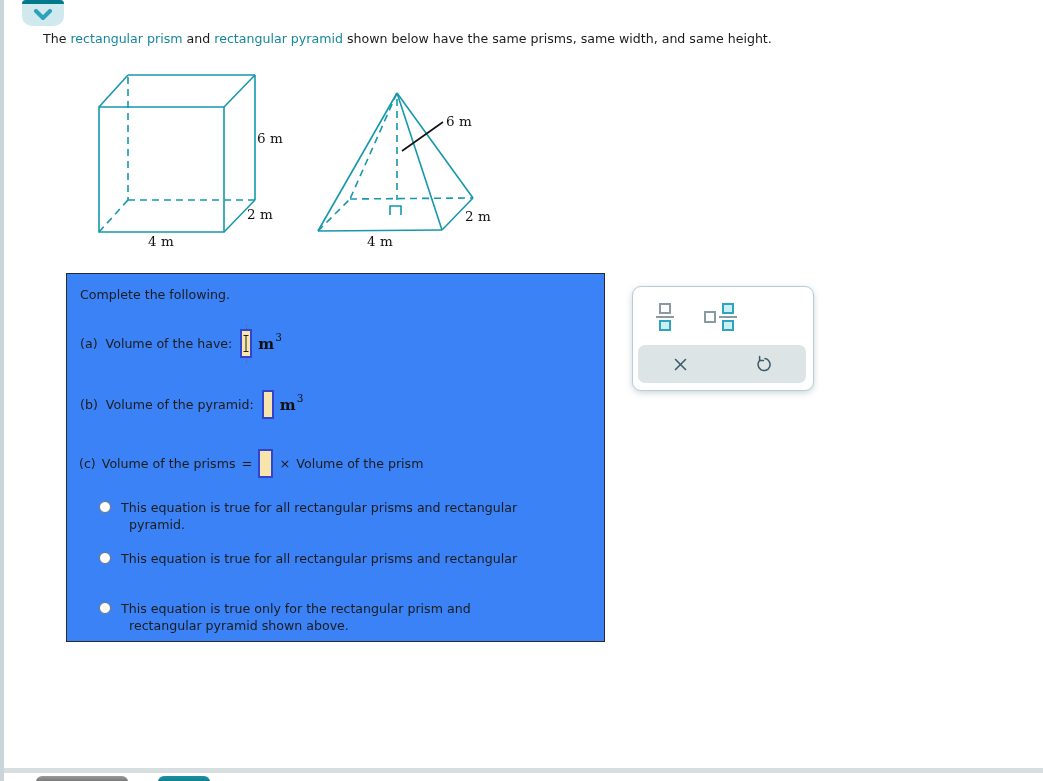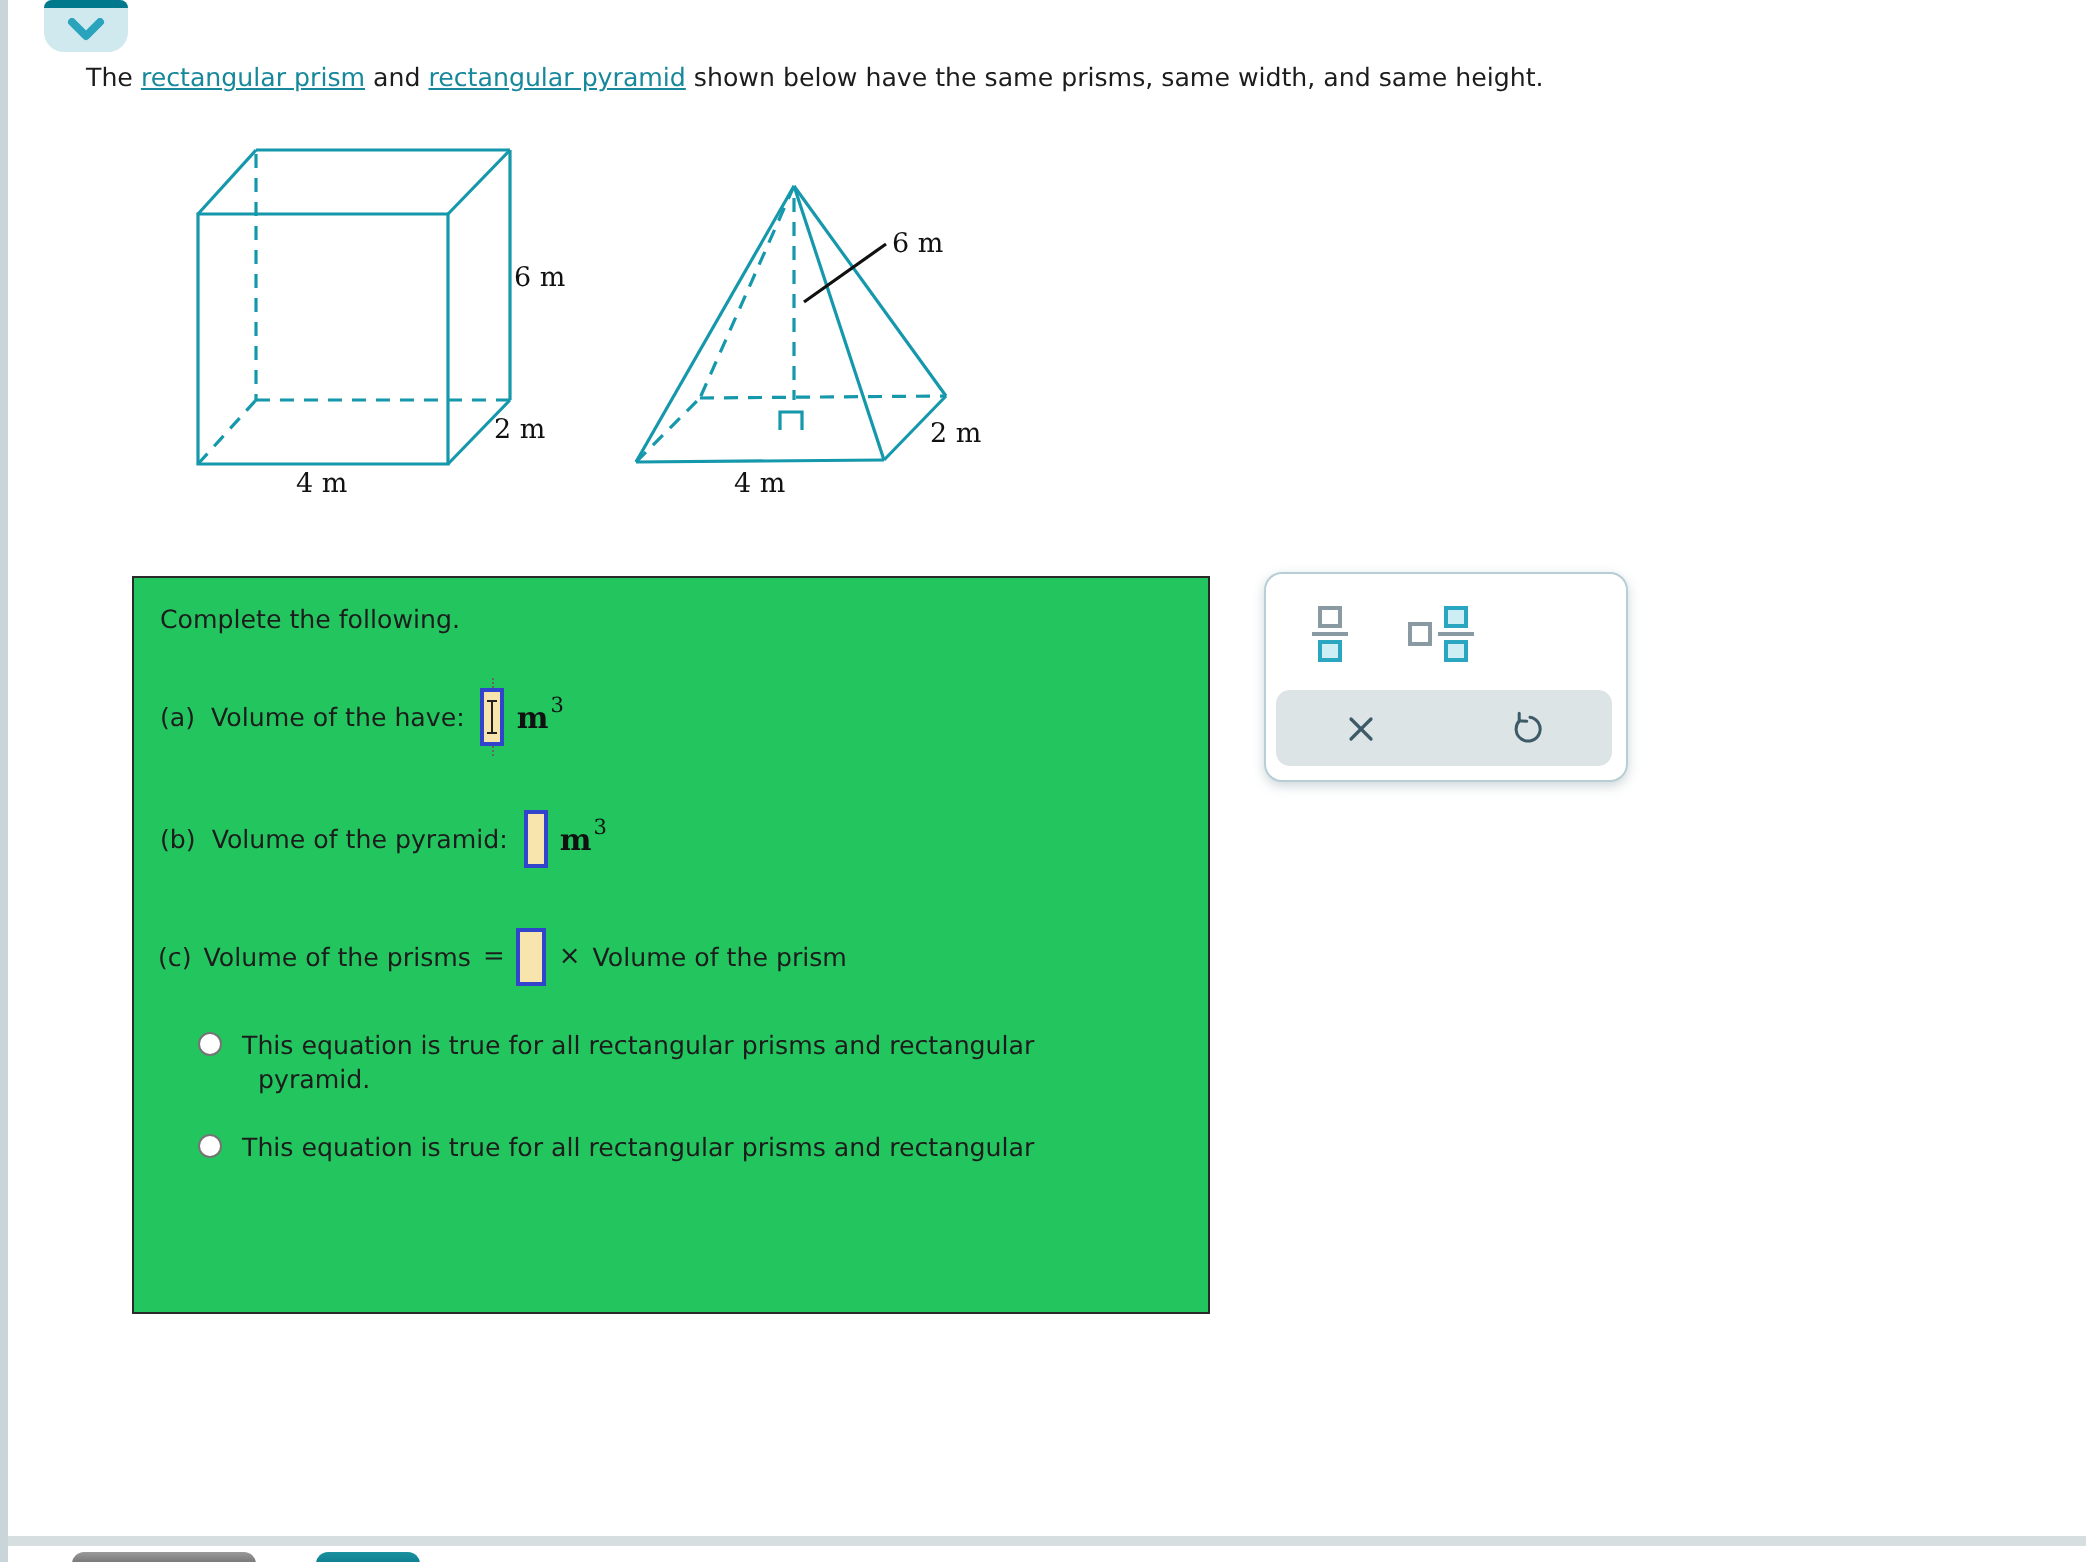--- a/index.html
+++ b/index.html
@@ -12,32 +12,32 @@
   .left-strip{position:absolute;left:0;top:0;width:4px;height:781px;background:#c9d5d8}
 
   
   .collapse-btn{position:absolute;left:22px;top:0;width:42px;height:26px;
     background:#cfe9ee;border:none;padding:0;border-radius:4px 4px 10px 10px;cursor:pointer}
   .collapse-btn .topbar{position:absolute;left:0;top:0;width:100%;height:4px;background:#00798c;border-radius:4px 4px 0 0}
   .collapse-btn svg{position:absolute;left:50%;top:58%;transform:translate(-50%,-50%)}
 
   
   .statement{position:absolute;left:43px;top:31px;font-size:12.6px;white-space:nowrap}
-  .term-link{color:#17889c;text-decoration:underline;cursor:pointer}
+  .term-link{color:#17889c;cursor:pointer}
 
   
   .prism-svg{position:absolute;left:85px;top:70px}
   .pyramid-svg{position:absolute;left:310px;top:85px}
   .geo{stroke:#1598ab;stroke-width:1.6;fill:none}
   .geo.dashed{stroke-dasharray:7 5}
   .leader{stroke:#111;stroke-width:1.6}
   .dim-label{font-family:"DejaVu Serif","Liberation Serif",serif;font-size:13.5px;fill:#111;stroke:none}
 
   
-  .q-panel{position:absolute;left:66px;top:288px;width:537px;height:367px;border:1px solid #2a2a2a;background:#22c55e}
+  .q-panel{position:absolute;left:66px;top:273px;width:537px;height:367px;border:1px solid #2a2a2a;background:#3b82f6}
   .instruction{position:absolute;left:13px;top:13px;font-size:12.6px}
   .row{position:absolute;display:flex;align-items:center;font-size:12.6px;white-space:nowrap}
   .row-a{left:13px;top:55px;height:29px;gap:8px}
   .row-b{left:13px;top:116px;height:29px;gap:8px}
   .row-c{left:12px;top:175px;height:29px;gap:6px}
   .ans-input{box-sizing:border-box;width:12px;height:29px;background:#f8e4ad;border:2px solid #3344cc;position:relative;cursor:text}
   .ans-input.wide{width:15px}
   .caret{position:absolute;left:50%;top:4px;bottom:4px;width:1px;background:#222;transform:translateX(-50%)}
   .caret::before,.caret::after{content:"";position:absolute;left:-2px;width:5px;height:1px;background:#222}
   .caret::before{top:0}
@@ -162,20 +162,24 @@
   <div class="option opt1">
     <button class="radio"></button>
     <span class="opt-text"><span>This equation is true for all rectangular prisms and rectangular</span><span class="opt-line2">pyramid.</span></span>
   </div>
 
   <div class="option opt2">
     <button class="radio"></button>
     <span class="opt-text"><span>This equation is true for all rectangular prisms and rectangular</span></span>
   </div>
 
+  <div class="option opt3">
+    <button class="radio"></button>
+    <span class="opt-text"><span>This equation is true only for the rectangular prism and</span><span class="opt-line2">rectangular pyramid shown above.</span></span>
+  </div>
 </div>
 
 <div class="tool-panel">
   <button class="tool-btn btn-frac">
     <span class="frac-stack">
       <span class="sq"></span>
       <span class="frac-line"></span>
       <span class="sq teal"></span>
     </span>
   </button>

